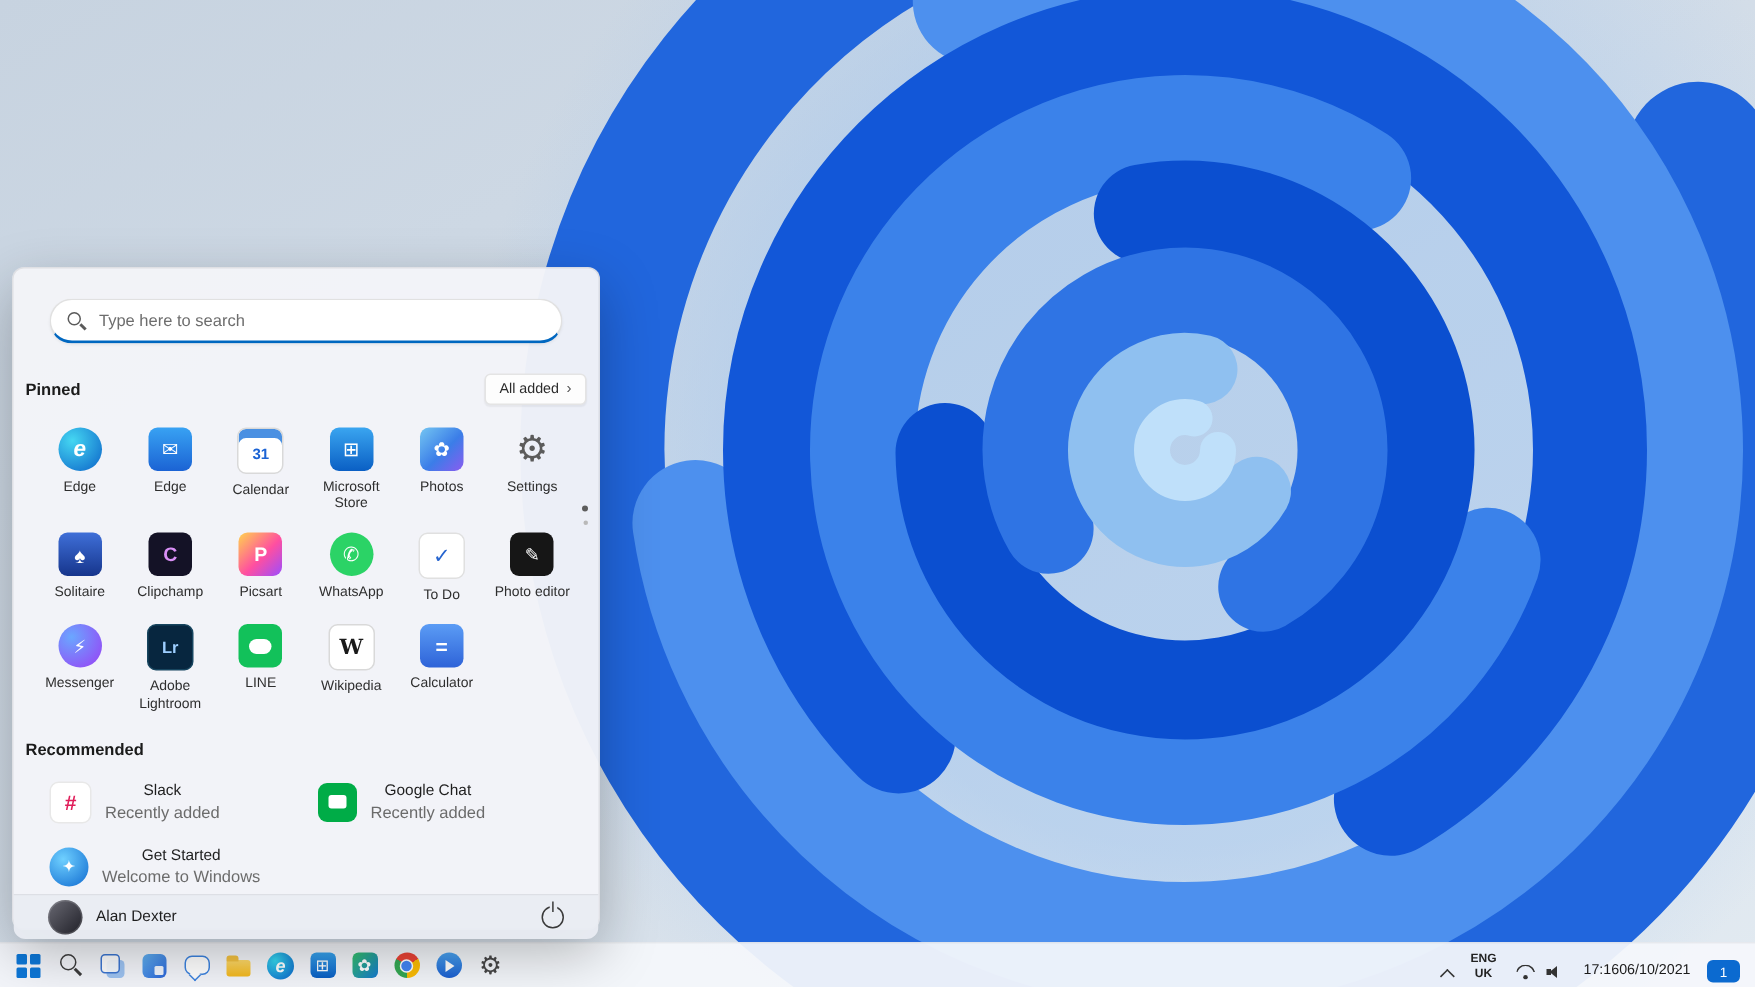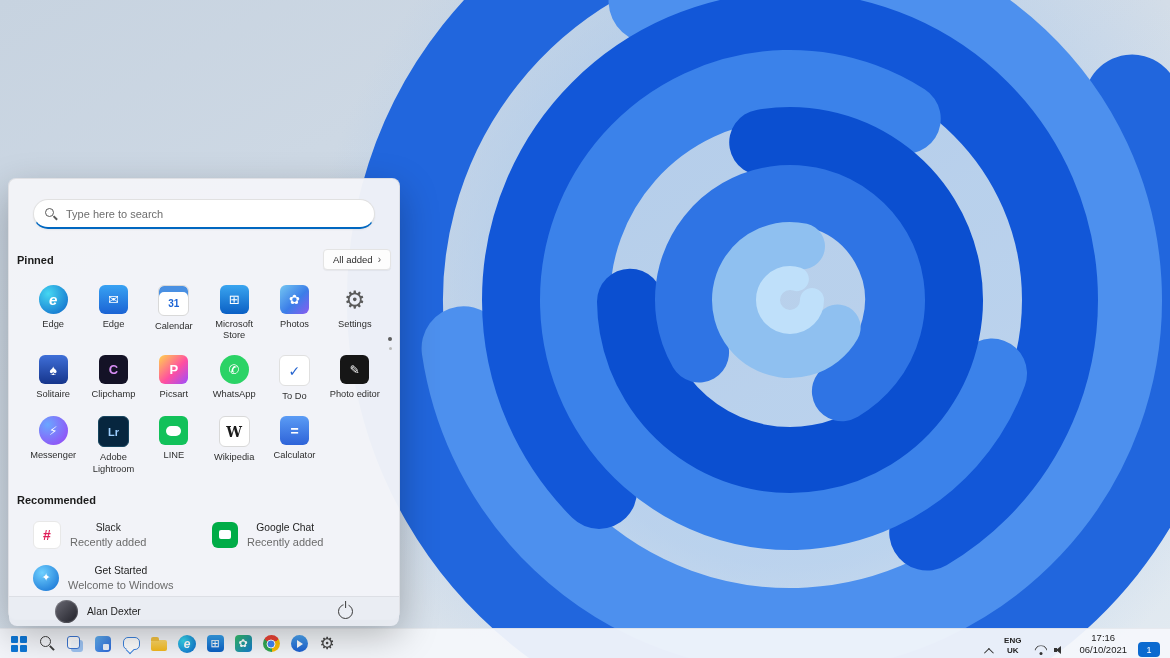--- a/index.html
+++ b/index.html
@@ -85,21 +85,21 @@
   .dots{position:absolute;right:7px;top:158px;display:flex;flex-direction:column;gap:6px;align-items:center;}
   .dot-current{width:4px;height:4px;border-radius:2px;background:#5d5d5d;cursor:pointer;}
   .dot{width:3px;height:3px;border-radius:50%;background:#b9b9b9;cursor:pointer;}
 
   .rec-grid{display:grid;grid-template-columns:1fr 1fr;margin:0 16px;row-gap:6px;}
   .rec-item{display:flex;align-items:center;gap:9px;padding:5px 8px;border-radius:4px;cursor:pointer;}
   .rec-text{display:flex;flex-direction:column;gap:3px;align-items:center;}
   .rec-title{font-size:10.3px;color:#1e1e1e;}
   .rec-sub{font-size:11px;color:#6b6b6b;}
 
-  .menu-footer{margin-top:auto;height:38px;display:flex;align-items:center;padding:0 40px;
+  .menu-footer{margin-top:auto;height:38px;display:flex;align-items:center;padding:0 17px;
     background:rgba(233,236,242,0.95);border-top:1px solid rgba(0,0,0,0.06);border-radius:0 0 8px 8px;gap:25px;}
   .user-chip{display:flex;align-items:center;gap:9px;cursor:pointer;background:none;border:0;padding:3px 6px;border-radius:4px;}
   .avatar{width:23px;height:23px;border-radius:50%;background:linear-gradient(135deg,#6a6a74,#1f1f27);
     box-shadow:inset 0 0 0 1px rgba(255,255,255,0.15);}
   .user-name{font-size:10.3px;color:#1e1e1e;font-family:inherit;}
   .power-btn{margin-left:auto;background:none;border:0;padding:6px;border-radius:4px;cursor:pointer;}
   .power-icon{display:block;width:13px;height:13px;border:1.6px solid #3a3a3a;border-radius:50%;position:relative;}
   .power-icon::before{content:"";position:absolute;top:-3px;left:50%;transform:translateX(-50%);width:5px;height:4px;background:#e9ecf2;}
   .power-icon::after{content:"";position:absolute;top:-4px;left:50%;transform:translateX(-50%);width:1.8px;height:7px;background:#3a3a3a;}
 
@@ -159,21 +159,21 @@
   .wifi{position:relative;width:13px;height:10px;overflow:hidden;display:block;}
   .wifi::before{content:"";position:absolute;bottom:0;left:50%;transform:translateX(-50%);
     width:3px;height:3px;background:#333;border-radius:50%;}
   .wifi::after{content:"";position:absolute;top:0;left:50%;transform:translateX(-50%);
     width:11px;height:11px;border:1.6px solid #333;border-radius:50%;
     clip-path:polygon(0 0,100% 0,100% 38%,0 38%);}
   .vol{position:relative;width:12px;height:10px;display:block;}
   .vol::before{content:"";position:absolute;left:0;top:3px;width:3px;height:4px;background:#333;}
   .vol::after{content:"";position:absolute;left:2px;top:1px;border-top:4px solid transparent;
     border-bottom:4px solid transparent;border-right:5px solid #333;}
-  .clock{display:flex;flex-direction:column;align-items:flex-end;line-height:1.25;font-size:9.5px;color:#1b1b1b;}
+  .clock{display:flex;align-items:flex-end;line-height:1.25;font-size:9.5px;color:#1b1b1b;}
   .badge{min-width:16px;height:15px;border-radius:4px;background:#0b6ad0;color:#fff;font-size:9px;
     display:flex;align-items:center;justify-content:center;padding:0 3px;cursor:pointer;}
 </style>
 </head>
 <body>
 
 <svg class="wallpaper" width="1170" height="658" viewBox="0 0 1170 658" preserveAspectRatio="none">
   <defs>
     <linearGradient id="bgg" x1="0" y1="0" x2="1" y2="1">
       <stop offset="0" stop-color="#c7d3e0"></stop>

